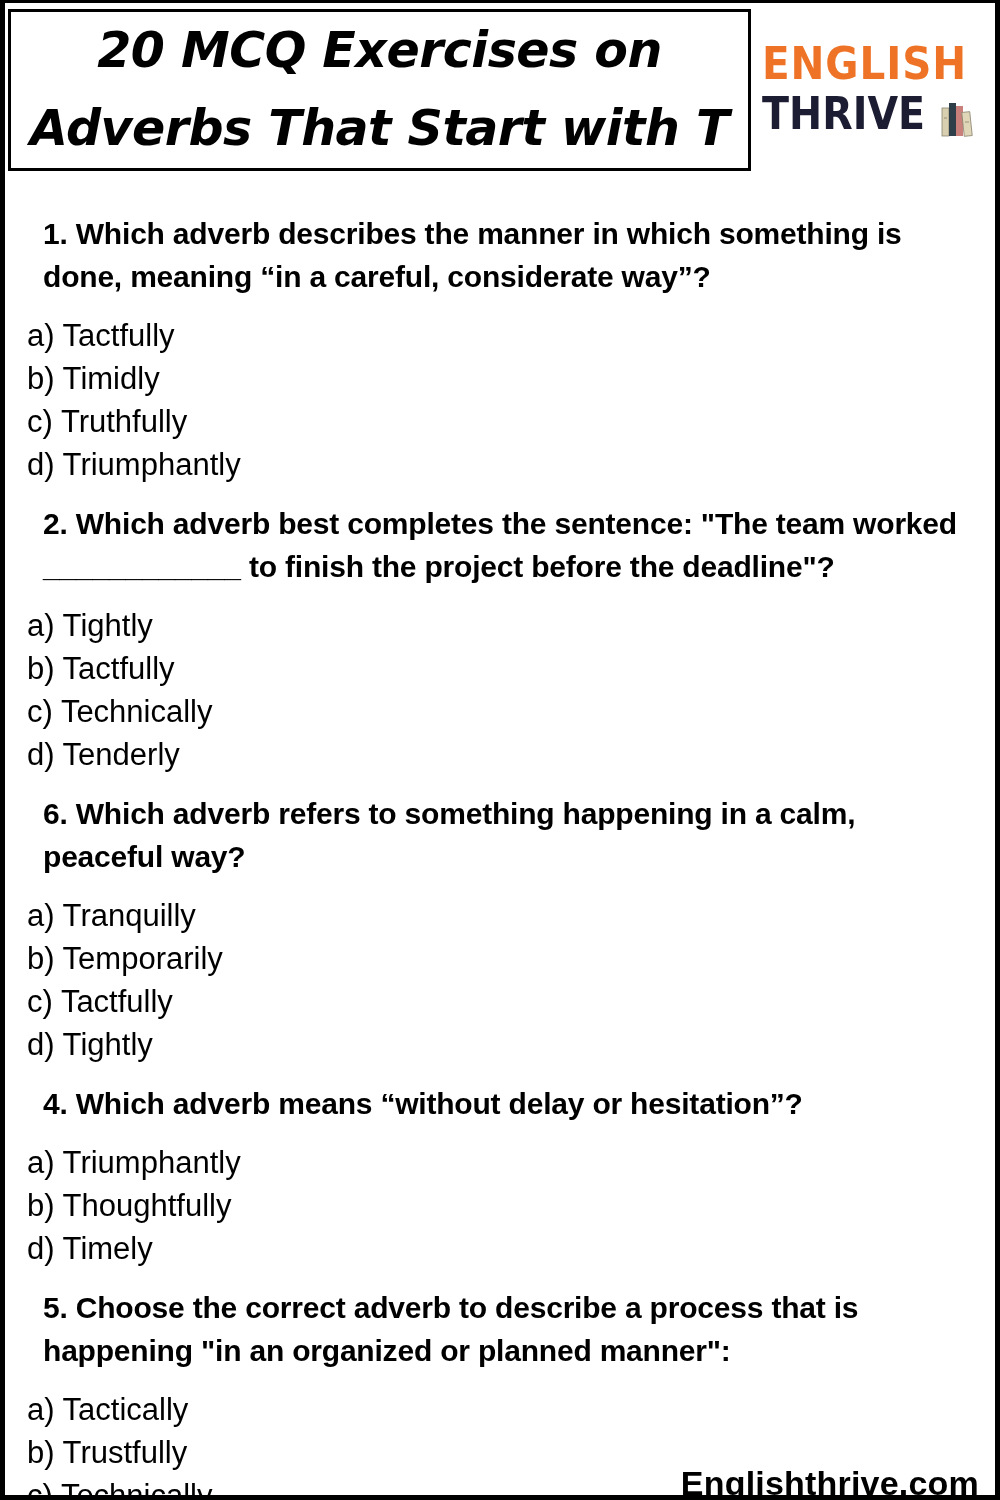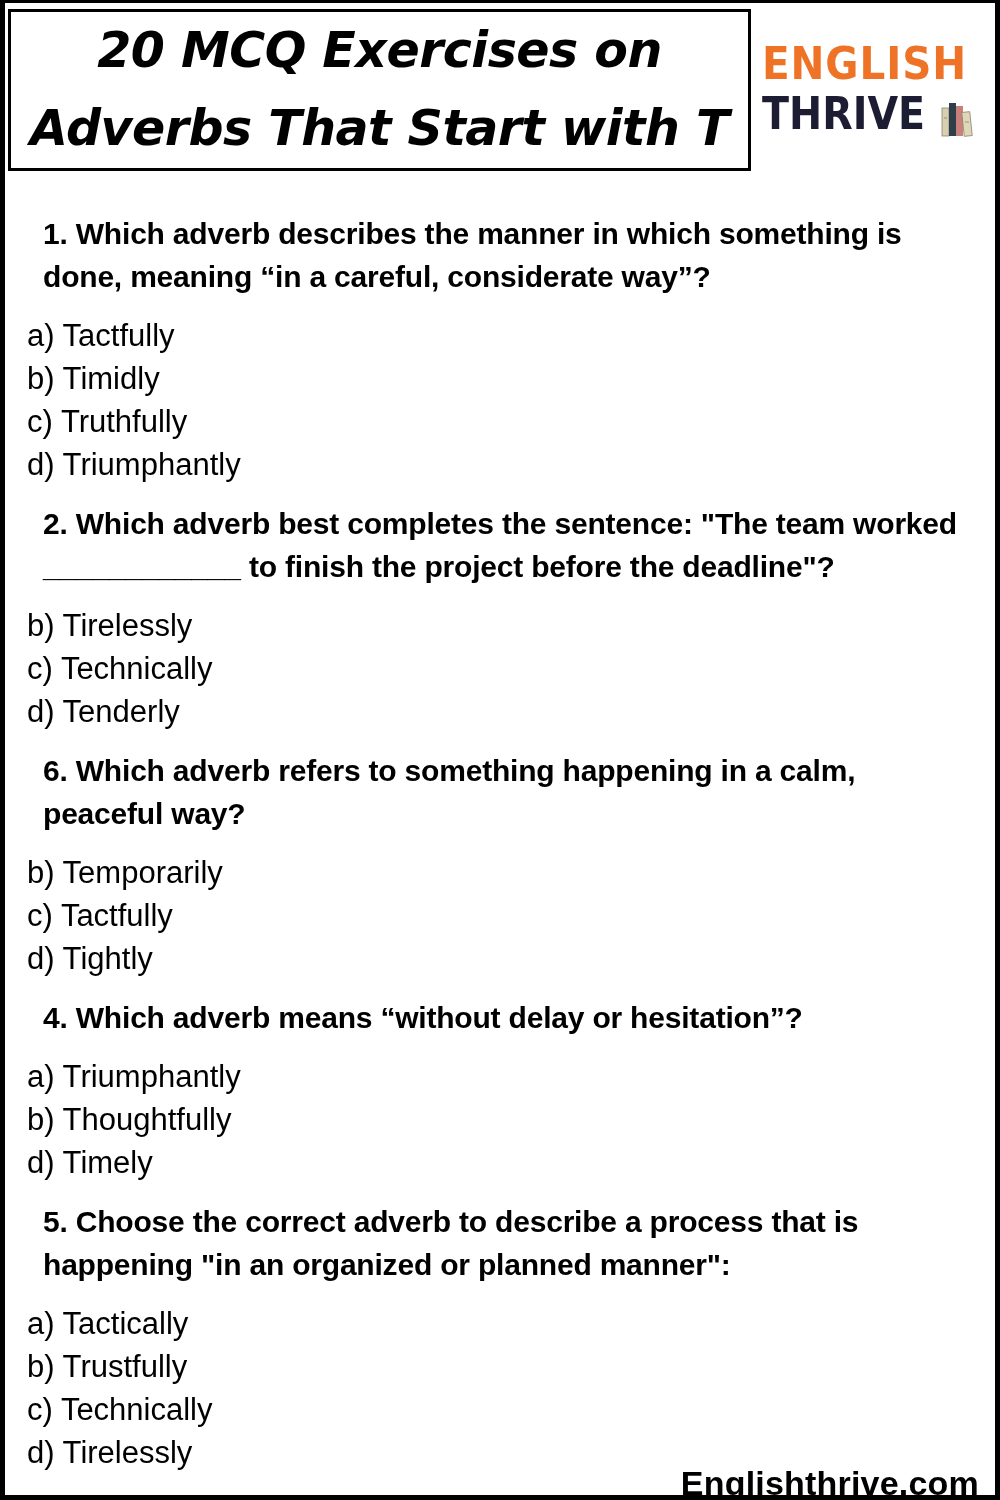--- a/index.html
+++ b/index.html
@@ -144,26 +144,28 @@
 <div class="content">
   <div class="question">
     <p class="q-text">1. Which adverb describes the manner in which something is done, meaning “in a careful, considerate way”?</p>
     <p class="opt">a) Tactfully</p>
     <p class="opt">b) Timidly</p>
     <p class="opt">c) Truthfully</p>
     <p class="opt">d) Triumphantly</p>
   </div>
   <div class="question">
     <p class="q-text">2. Which adverb best completes the sentence: "The team worked ____________ to finish the project before the deadline"?</p>
-    <p class="opt">b) Tirelessly</p>
+    <p class="opt">a) Tightly</p>
+    <p class="opt">b) Tactfully</p>
     <p class="opt">c) Technically</p>
     <p class="opt">d) Tenderly</p>
   </div>
   <div class="question">
     <p class="q-text">6. Which adverb refers to something happening in a calm, peaceful way?</p>
+    <p class="opt">a) Tranquilly</p>
     <p class="opt">b) Temporarily</p>
     <p class="opt">c) Tactfully</p>
     <p class="opt">d) Tightly</p>
   </div>
   <div class="question">
     <p class="q-text">4. Which adverb means “without delay or hesitation”?</p>
     <p class="opt">a) Triumphantly</p>
     <p class="opt">b) Thoughtfully</p>
     <p class="opt">d) Timely</p>
   </div>

